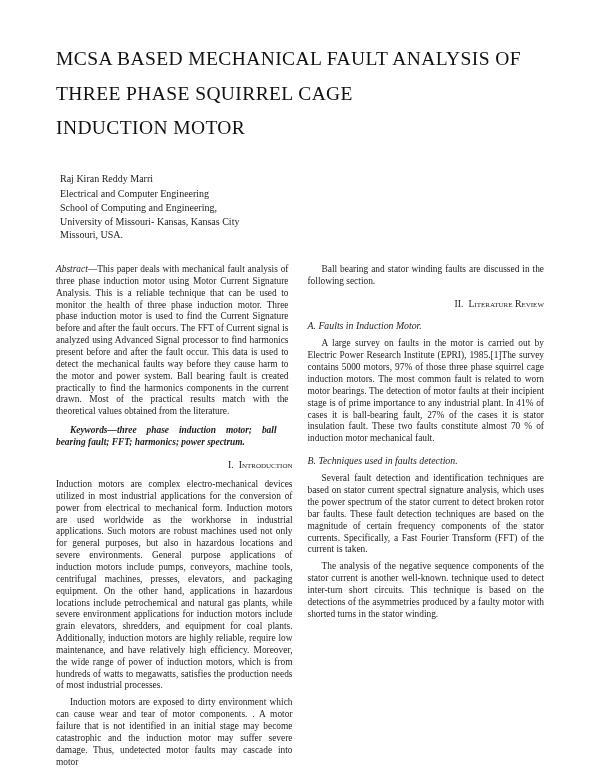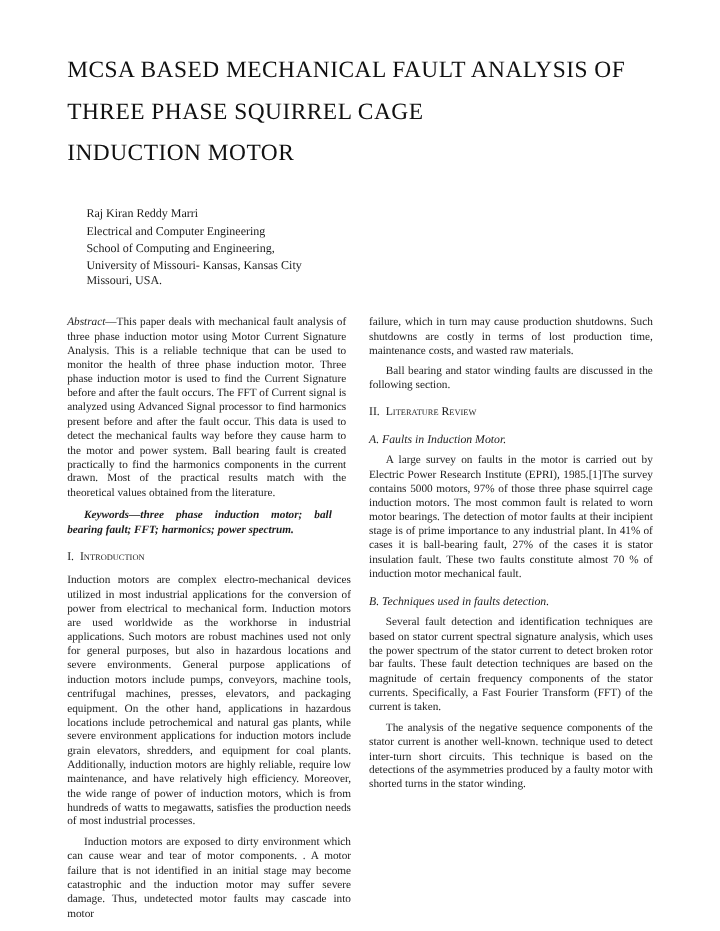--- a/index.html
+++ b/index.html
@@ -24,21 +24,21 @@
     font-weight: 400;
     letter-spacing: 0.4px;
     line-height: 1.78;
     margin: 0 0 26px 0;
     color: #111111;
   }
   .authors {
     display: flex;
     flex-direction: row;
     justify-content: space-between;
-    margin: 0 0 22px 16px;
+    margin: 0 0 22px 4px;
   }
   .author-block {
     width: 46%;
     font-size: 10px;
     line-height: 1.38;
   }
   .author-name { margin-bottom: 1px; }
   .columns {
     display: flex;
     flex-direction: row;
@@ -55,21 +55,21 @@
     margin: 0 4px 7px 0;
   }
   .abstract .lead { font-style: italic; }
   .keywords {
     font-weight: bold;
     font-style: italic;
     text-indent: 14px;
     margin: 0 16px 10px 0;
   }
   .section-heading {
-    text-align: left;
+    text-align: right;
     font-variant: small-caps;
     font-size: 9.8px;
     margin: 10px 0 8px 0;
   }
   .section-heading .sec-num { font-variant: normal; }
   .sub-heading {
     font-style: italic;
     font-size: 9.8px;
     text-align: left;
     margin: 10px 0 6px 0;
@@ -107,21 +107,20 @@
 
       <div class="section-heading">
         <span class="sec-num">I.</span>&nbsp;&nbsp;<span>Introduction</span>
       </div>
 
       <p class="para">Induction motors are complex electro-mechanical devices utilized in most industrial applications for the conversion of power from electrical to mechanical form. Induction motors are used worldwide as the workhorse in industrial applications. Such motors are robust machines used not only for general purposes, but also in hazardous locations and severe environments. General purpose applications of induction motors include pumps, conveyors, machine tools, centrifugal machines, presses, elevators, and packaging equipment. On the other hand, applications in hazardous locations include petrochemical and natural gas plants, while severe environment applications for induction motors include grain elevators, shredders, and equipment for coal plants. Additionally, induction motors are highly reliable, require low maintenance, and have relatively high efficiency. Moreover, the wide range of power of induction motors, which is from hundreds of watts to megawatts, satisfies the production needs of most industrial processes.</p>
       <p class="para indent">Induction motors are exposed to dirty environment which can cause wear and tear of motor components. . A motor failure that is not identified in an initial stage may become catastrophic and the induction motor may suffer severe damage. Thus, undetected motor faults may cascade into motor</p>
     </div>
 
     <div class="col">
-      <p class="para">failure, which in turn may cause production shutdowns. Such shutdowns are costly in terms of lost production time, maintenance costs, and wasted raw materials.</p>
       <p class="para indent">Ball bearing and stator winding faults are discussed in the following section.</p>
 
       <div class="section-heading">
         <span class="sec-num">II.</span>&nbsp;&nbsp;<span>Literature Review</span>
       </div>
 
       <div class="sub-heading">A.  Faults in Induction Motor.</div>
       <p class="para indent">A large survey on faults in the motor is carried out by Electric Power Research Institute (EPRI), 1985.[1]The survey contains 5000 motors, 97% of those three phase squirrel cage induction motors. The most common fault is related to worn motor bearings. The detection of motor faults at their incipient stage is of prime importance to any industrial plant. In 41% of cases it is ball-bearing fault, 27% of the cases it is stator insulation fault. These two faults constitute almost 70 % of induction motor mechanical fault.</p>
 
       <div class="sub-heading">B.  Techniques used in faults detection.</div>

